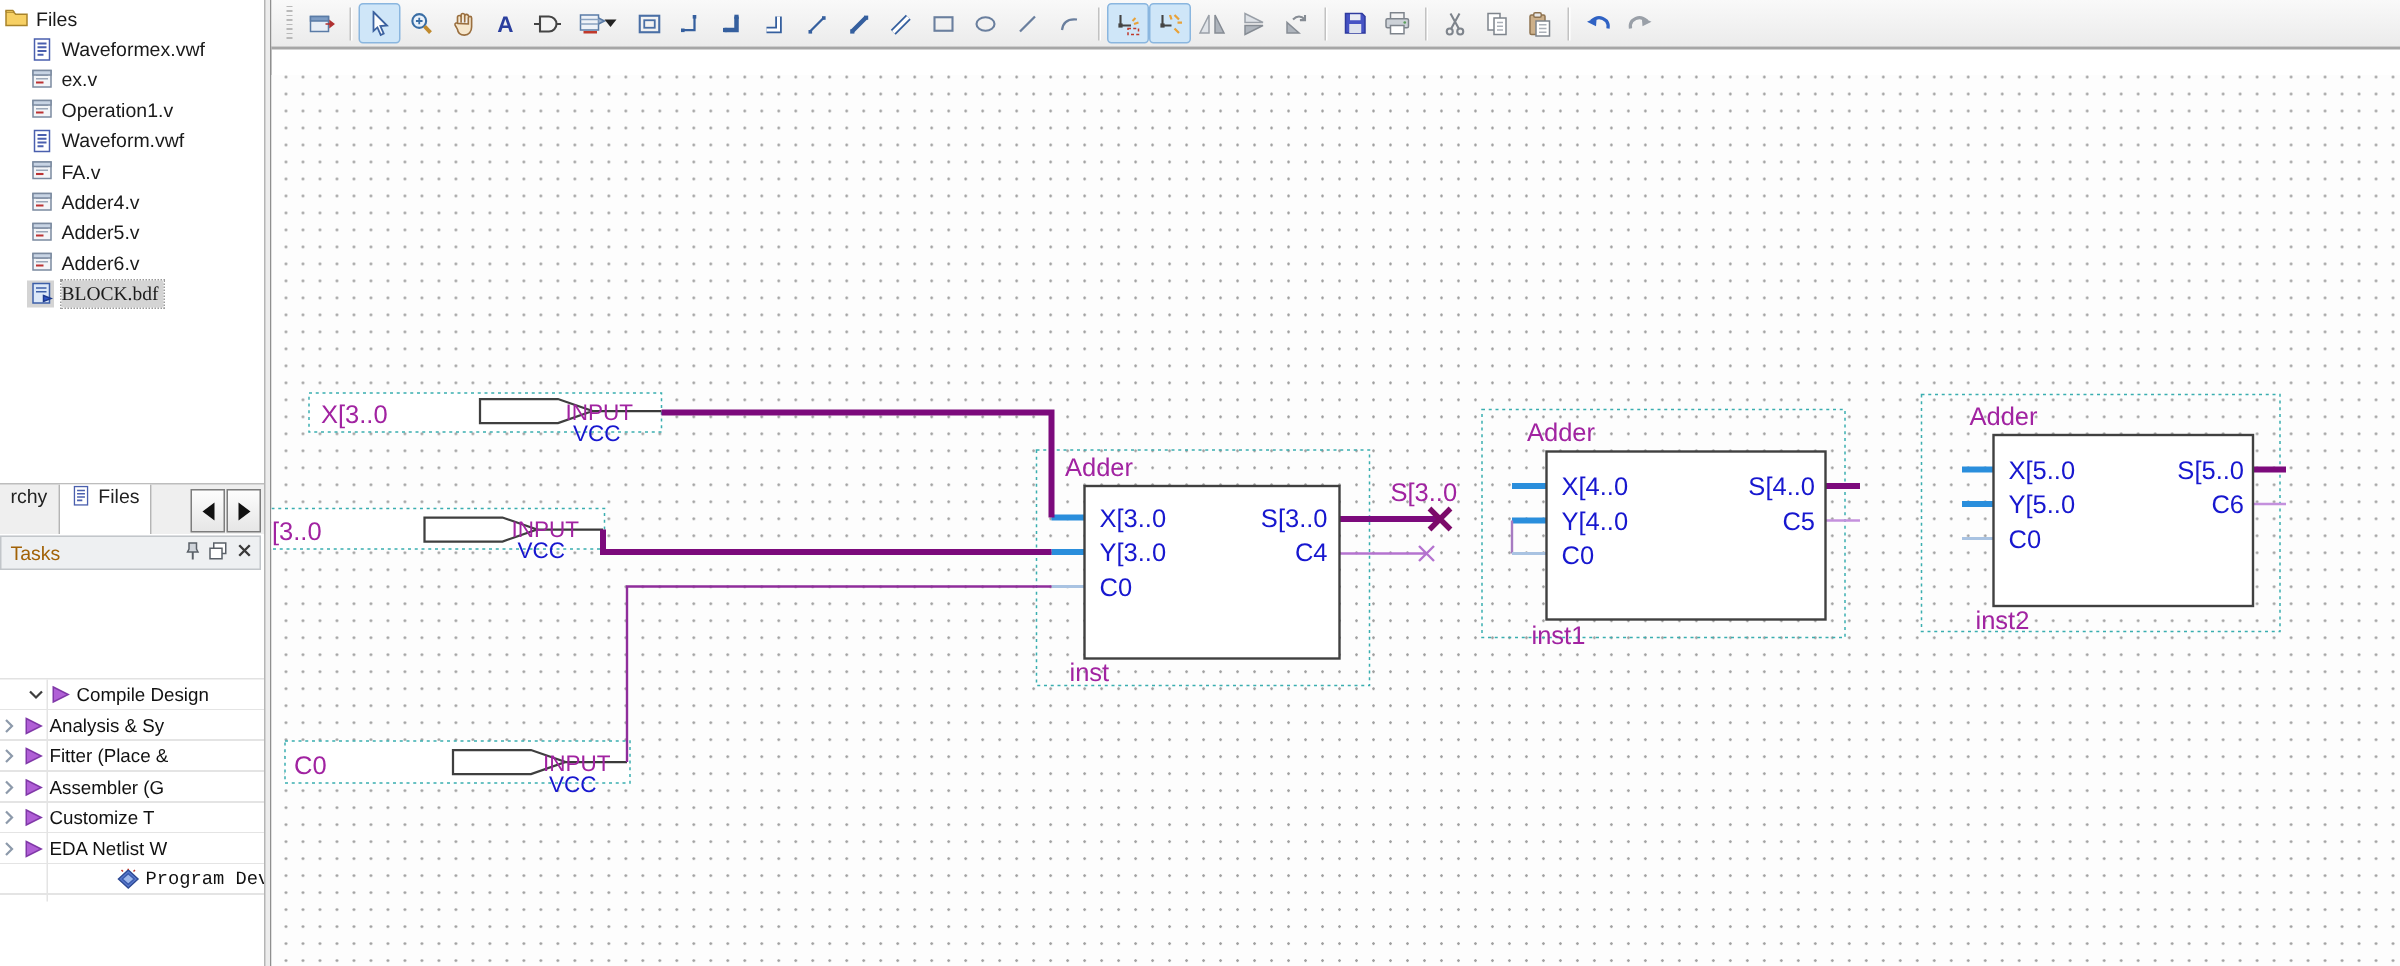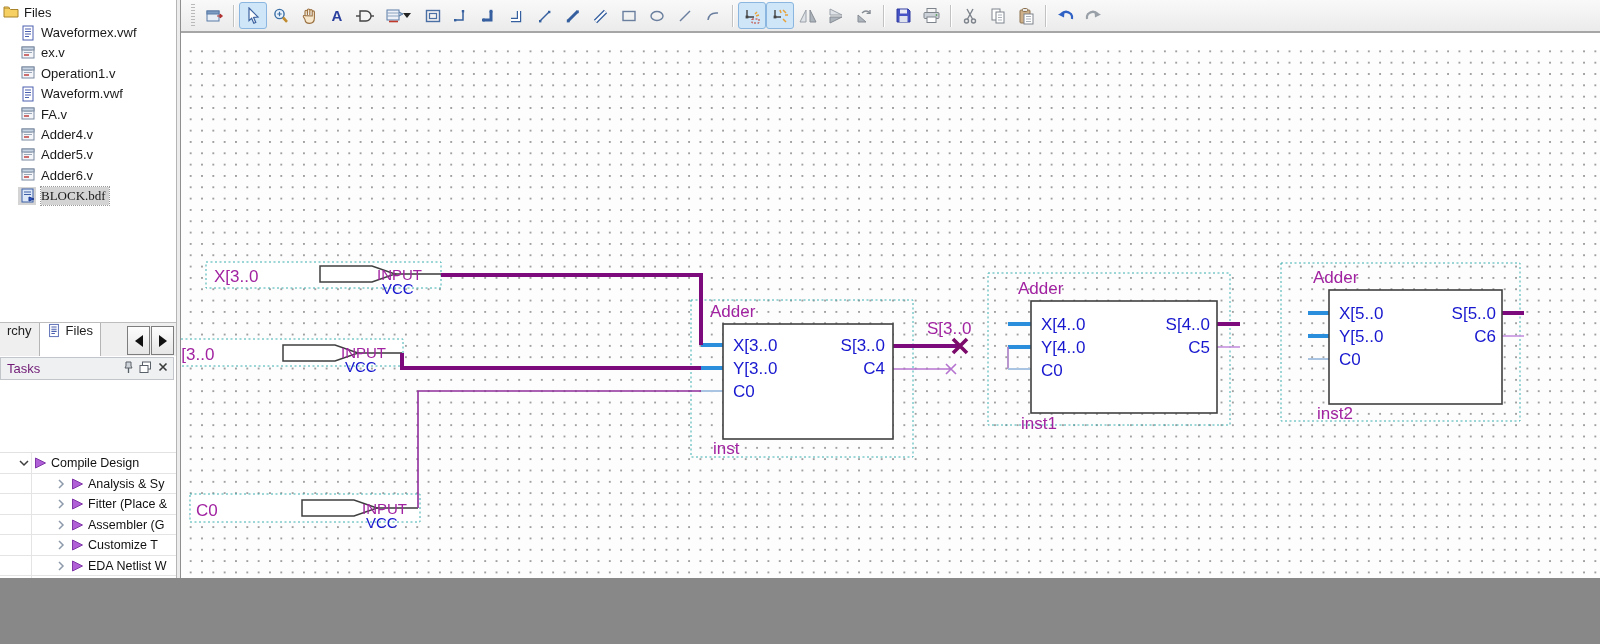--- a/index.html
+++ b/index.html
@@ -1,16 +1,16 @@
 <!DOCTYPE html>
 <html><head>
 <meta charset="utf-8">
 <style>
   html,body{margin:0;padding:0;background:#888;}
-  .app{position:relative;width:1600px;height:578px;background:#fff;overflow:hidden;
+  .app{position:relative;width:1600px;height:644px;background:#fff;overflow:hidden;
        font-family:"Liberation Sans",sans-serif;-webkit-font-smoothing:antialiased;}
 
   
   .left-panel{position:absolute;left:0;top:0;width:176px;height:644px;background:#fff;overflow:hidden;}
   .file-tree{position:absolute;left:0;top:2px;width:176px;height:320px;}
   .ftrow{height:20.4px;display:flex;align-items:center;font-size:13px;color:#1a1a1a;white-space:nowrap;}
   .ftrow .ic{width:16px;height:16px;margin-right:5px;flex:0 0 16px;}
   .ftrow.root{padding-left:3px;}
   .ftrow.item{padding-left:20px;align-items:center;}
   .ftrow.selected .lbl{background:#d4d4d4;outline:1px dotted #9a9a9a;padding:1px 3px 1px 0;font-family:Liberation Serif, serif;}
@@ -23,40 +23,40 @@
   .tab.active{background:#ffffff;border-left:1px solid #b5b5b5;border-right:1px solid #b5b5b5;}
   .tab .ic{width:14px;height:15px;margin-right:5px;}
   .tab-arrows{position:absolute;right:2px;top:3px;display:flex;}
   .arrow-btn{width:21px;height:27px;border:1px solid #7d7d7d;background:linear-gradient(#fdfdfd,#e6e6e6);
              display:flex;align-items:center;justify-content:center;margin-left:1px;}
   .tri-l{width:0;height:0;border-top:6px solid transparent;border-bottom:6px solid transparent;border-right:8px solid #111;}
   .tri-r{width:0;height:0;border-top:6px solid transparent;border-bottom:6px solid transparent;border-left:8px solid #111;}
 
   .tasks-header{position:absolute;left:0;top:357px;width:174px;height:23px;background:#eef0f2;
                 border:1px solid #c2c6ca;box-sizing:border-box;display:flex;align-items:center;
-                font-size:13px;color:#701a75;padding-left:6px;}
+                font-size:13px;color:#a16207;padding-left:6px;}
   .th-icons{position:absolute;right:4px;top:3px;display:flex;gap:5px;}
   .th-icons svg{display:block;}
 
   .flow-row{position:absolute;left:0;top:388px;width:176px;height:30px;font-size:13px;color:#1a1a1a;}
   .flow-label{position:absolute;left:2px;top:7px;}
   .flow-combo{position:absolute;left:38px;top:2px;width:39px;height:24px;border:1px solid #8a9097;border-radius:2px;
               background:#fff;display:flex;align-items:center;justify-content:space-between;padding:0 4px;box-sizing:border-box;}
   .flow-combo .caret{width:0;height:0;border-left:4px solid transparent;border-right:4px solid transparent;border-top:5px solid #444;}
   .customize-btn{position:absolute;left:84px;top:1px;width:88px;height:27px;border:1px solid #9aa0a6;border-radius:3px;
                  background:linear-gradient(#ffffff,#f1f1f1);display:flex;align-items:center;justify-content:center;font-size:13px;}
 
   .task-table{position:absolute;left:0;top:452px;width:176px;height:148px;border-top:1px solid #e2e2e2;
               background:repeating-linear-gradient(to bottom,transparent 0 19.5px,#e4e4e4 19.5px 20.5px);}
   .task-table::before{content:"";position:absolute;left:31px;top:0;bottom:0;width:1px;background:#e4e4e4;}
   .trow{height:20.5px;display:flex;align-items:center;font-size:12.5px;color:#111;white-space:nowrap;position:relative;}
   .trow .chev{width:12px;height:12px;flex:0 0 12px;margin-right:4px;}
   .trow .play{width:13px;height:12px;flex:0 0 13px;margin-right:4px;}
   .trow.lvl0{padding-left:18px;}
-  .trow.lvl1{padding-left:55px;}
+  .trow.lvl1{}
   .trow.prog{padding-left:77px;font-family:Liberation Mono, monospace;}
   .trow .chip{width:17px;height:14px;flex:0 0 17px;margin-right:3px;}
 
   .splitter{position:absolute;left:176px;top:0;width:5px;height:644px;background:#ececec;
             border-left:1px solid #b5b5b5;border-right:1px solid #8f8f8f;box-sizing:border-box;}
 
   
   .toolbar{position:absolute;left:181px;top:0;width:1419px;height:33px;box-sizing:border-box;
            background:linear-gradient(#f9f9f9,#ebebeb);border-bottom:2px solid #a6a6a6;
            display:flex;align-items:center;padding-left:5px;}

